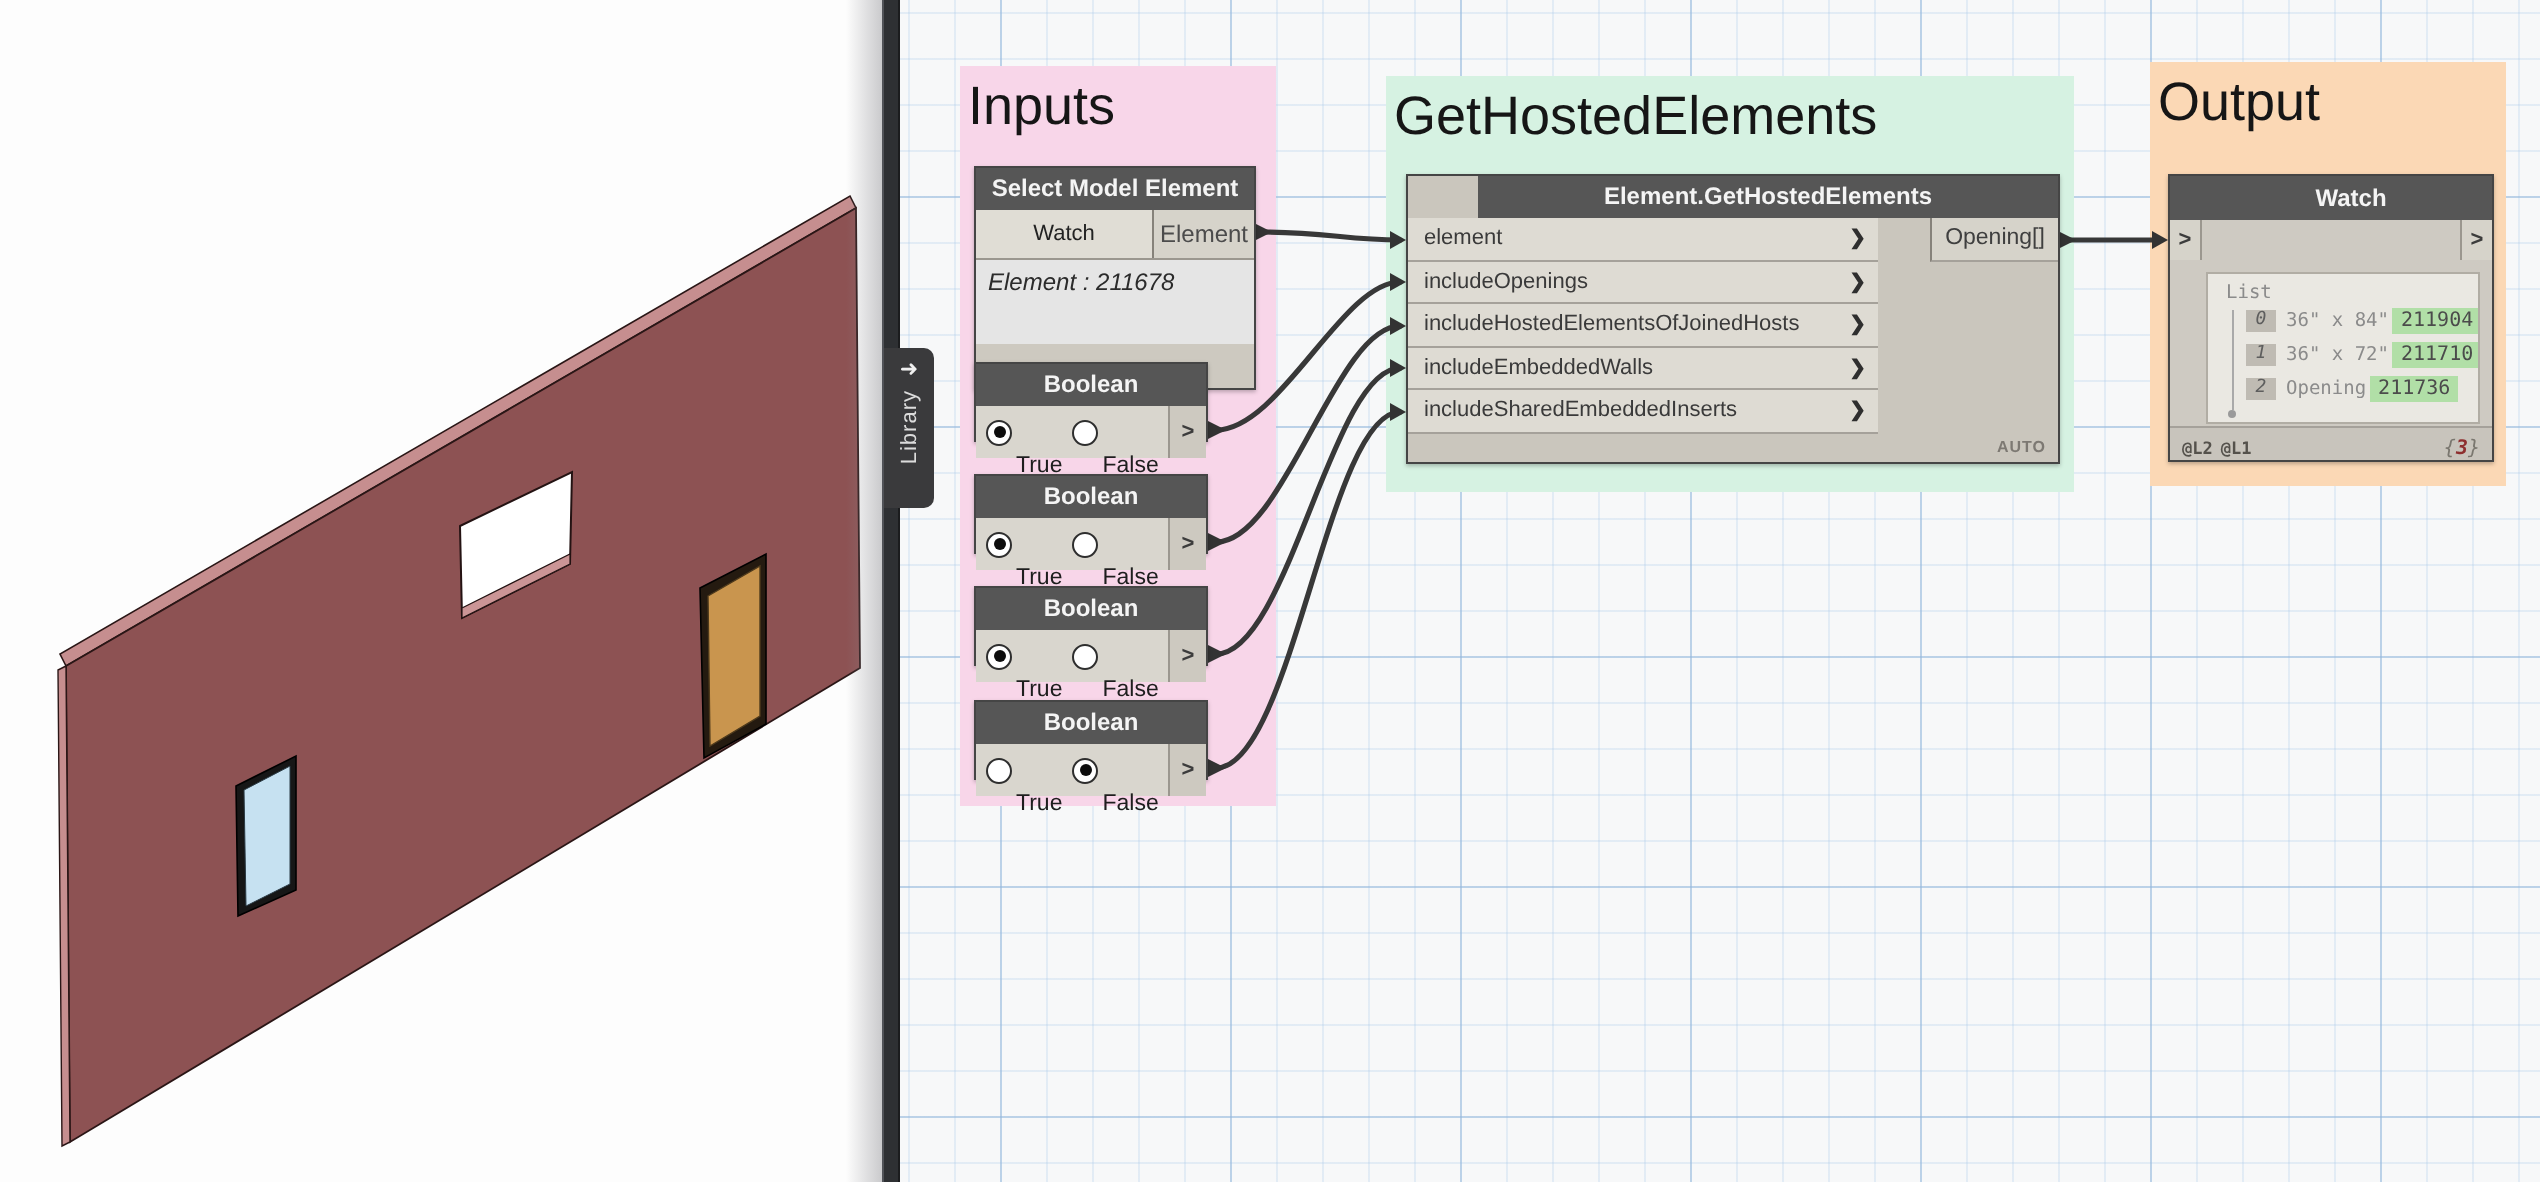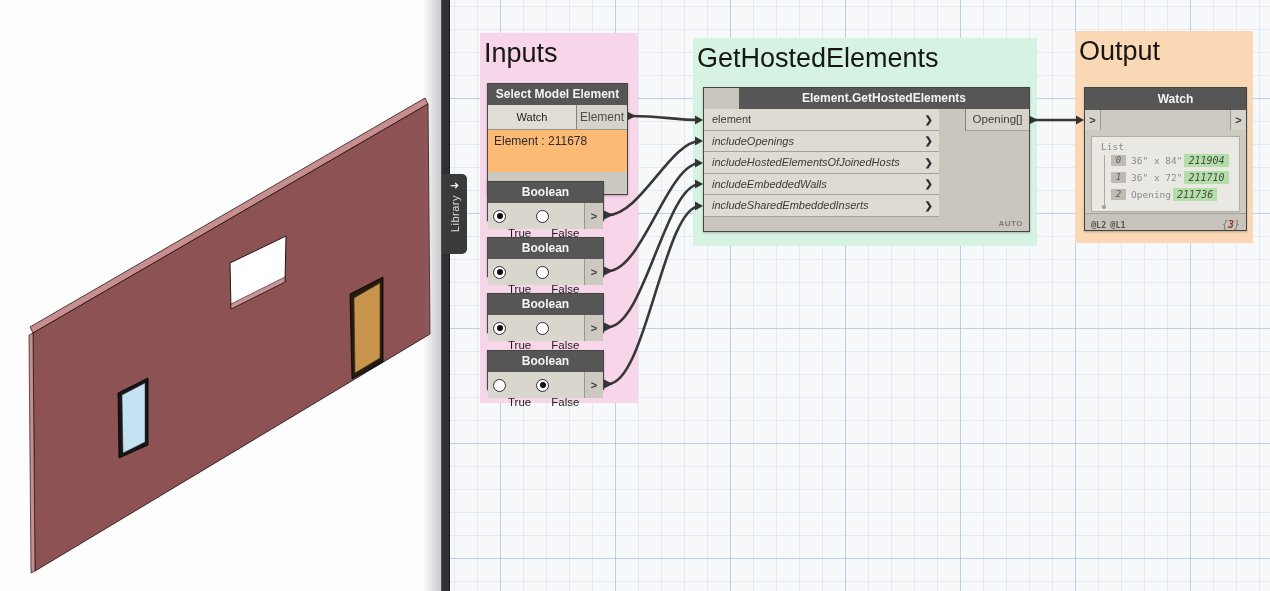--- a/index.html
+++ b/index.html
@@ -43,64 +43,64 @@
     box-shadow:0 1px 2px rgba(0,0,0,.25);}
   .node-header{background:#565656;color:#f4f4f4;font-size:12px;font-weight:bold;text-align:center;
     height:21px;line-height:21px;white-space:nowrap;overflow:hidden;}
 
   
   .select-node{left:37px;top:83px;width:141px;height:112px;}
   .select-row{display:flex;height:25px;border-bottom:1px solid #9b978f;box-sizing:border-box;}
   .select-btn{width:89px;background:#e0ddd5;border-right:1px solid #86827a;box-sizing:border-box;
     font-size:11px;color:#222;text-align:center;line-height:24px;cursor:pointer;}
   .select-outport{flex:1;background:#d6d3ca;font-size:12px;color:#4c4c4c;text-align:center;line-height:24px;cursor:pointer;}
-  .select-body{background:#fdba74;height:42px;font-size:12px;color:#2b2b2b;padding:4px 0 0 6px;box-sizing:border-box;}
+  .select-body{background:#e5e5e5;height:42px;font-size:12px;color:#2b2b2b;padding:4px 0 0 6px;box-sizing:border-box;font-style:italic;}
 
   
   .bool-node{left:37px;width:117px;height:40px;}
   .bool-body{display:flex;align-items:center;height:26px;background:#d9d6ce;}
   .radio-group{display:flex;align-items:center;margin-left:5px;cursor:pointer;}
   .radio{width:11px;height:11px;border:1.6px solid #2e2e2e;border-radius:50%;background:#fff;display:inline-block;position:relative;box-sizing:content-box;}
   .radio.checked::after{content:"";position:absolute;left:2.5px;top:2.5px;width:6px;height:6px;background:#0d0d0d;border-radius:50%;}
   .radio-label{font-size:11.5px;color:#1e1e1e;margin-left:2px;margin-top:33px;}
   .port-out{margin-left:auto;width:19px;height:26px;background:#cdc9c0;border-left:1px solid #9b978f;
     box-sizing:border-box;text-align:center;line-height:26px;font-size:11px;font-weight:bold;color:#3c3c3c;cursor:crosshair;}
 
   
   .hosted-node{left:253px;top:87px;width:327px;height:145px;background:#cac6bd;padding-left:35px;}
   .hosted-rows{position:absolute;left:0;top:21px;width:235px;}
   .in-row{height:21.5px;background:#dedbd3;border-bottom:1px solid #a5a19a;box-sizing:border-box;
     display:flex;align-items:center;padding:0 6px 0 8px;cursor:crosshair;}
-  .in-row .lbl{font-size:11px;color:#3a3a3a;font-style:italic;white-space:nowrap;}
+  .in-row .lbl{font-size:11px;color:#3a3a3a;white-space:nowrap;}
   .in-row:first-child .lbl{font-style:normal;}
   .in-row .chev{margin-left:auto;font-size:10px;color:#2e2e2e;font-weight:bold;}
   .hosted-outport{position:absolute;right:0;top:21px;width:64px;height:21.5px;background:#d6d3ca;
     border-left:1px solid #86827a;border-bottom:1px solid #a5a19a;box-sizing:border-box;
     font-size:11.5px;color:#3f3f3f;text-align:center;line-height:21px;cursor:crosshair;}
   .auto-tag{position:absolute;right:6px;bottom:3px;font-size:8px;font-weight:bold;color:#7d7973;letter-spacing:.5px;}
 
   
   .watch-node{left:634px;top:87px;width:163px;height:144px;background:#cecac2;}
   .watch-node .node-header{height:22px;line-height:22px;padding-left:20px;}
   .watch-ports{display:flex;height:20px;}
   .watch-port{width:16px;background:#d6d3ca;font-size:11px;font-weight:bold;color:#3c3c3c;
     text-align:center;line-height:20px;cursor:crosshair;box-sizing:border-box;}
   .watch-port.in{border-right:1px solid #9b978f;}
   .watch-port.out{margin-left:auto;border-left:1px solid #9b978f;}
-  .watch-panel{position:absolute;left:6px;right:6px;top:48px;height:76px;background:#eae8e2;
+  .watch-panel{position:absolute;left:18px;right:6px;top:48px;height:76px;background:#eae8e2;
     border:1px solid #b1ada4;box-sizing:border-box;font-family:"DejaVu Sans Mono",monospace;
     font-size:9.5px;color:#8b8b8b;overflow:hidden;}
   .list-label{padding:4px 0 0 9px;}
   .guide{position:absolute;left:12px;top:18px;height:50px;width:1px;background:#a9a9a9;}
   .guide::after{content:"";position:absolute;left:-2px;bottom:-4px;width:4px;height:4px;border-radius:50%;background:#9a9a9a;}
   .w-row{display:flex;align-items:center;height:17px;margin-left:19px;}
   .idx-badge{background:#bfbbb3;color:#5e5e5e;font-style:italic;font-size:9px;min-width:13px;
     text-align:center;padding:0 1px;line-height:11px;}
   .w-label{margin-left:5px;white-space:pre;}
-  .val-badge{margin-left:2px;background:#b1dfa7;color:#4b4b4b;font-size:10px;padding:0 4px;line-height:13px;font-style:italic;}
+  .val-badge{margin-left:2px;background:#b1dfa7;color:#4b4b4b;font-size:10px;padding:0 4px;line-height:13px;}
   .watch-footer{position:absolute;left:0;right:0;bottom:0;height:17px;background:#c8c4bc;border-top:1px solid #a5a19a;
     display:flex;align-items:flex-end;padding:0 6px;box-sizing:border-box;
     font-family:"DejaVu Sans Mono",monospace;}
   .lace{font-size:8.5px;font-weight:bold;color:#55524c;margin-right:4px;}
   .count{margin-left:auto;font-style:italic;font-size:10px;}
   .count .brace{color:#7a776f;}
   .count .num{color:#8e2f2f;font-weight:bold;}
 </style>
 </head>
 <body>

